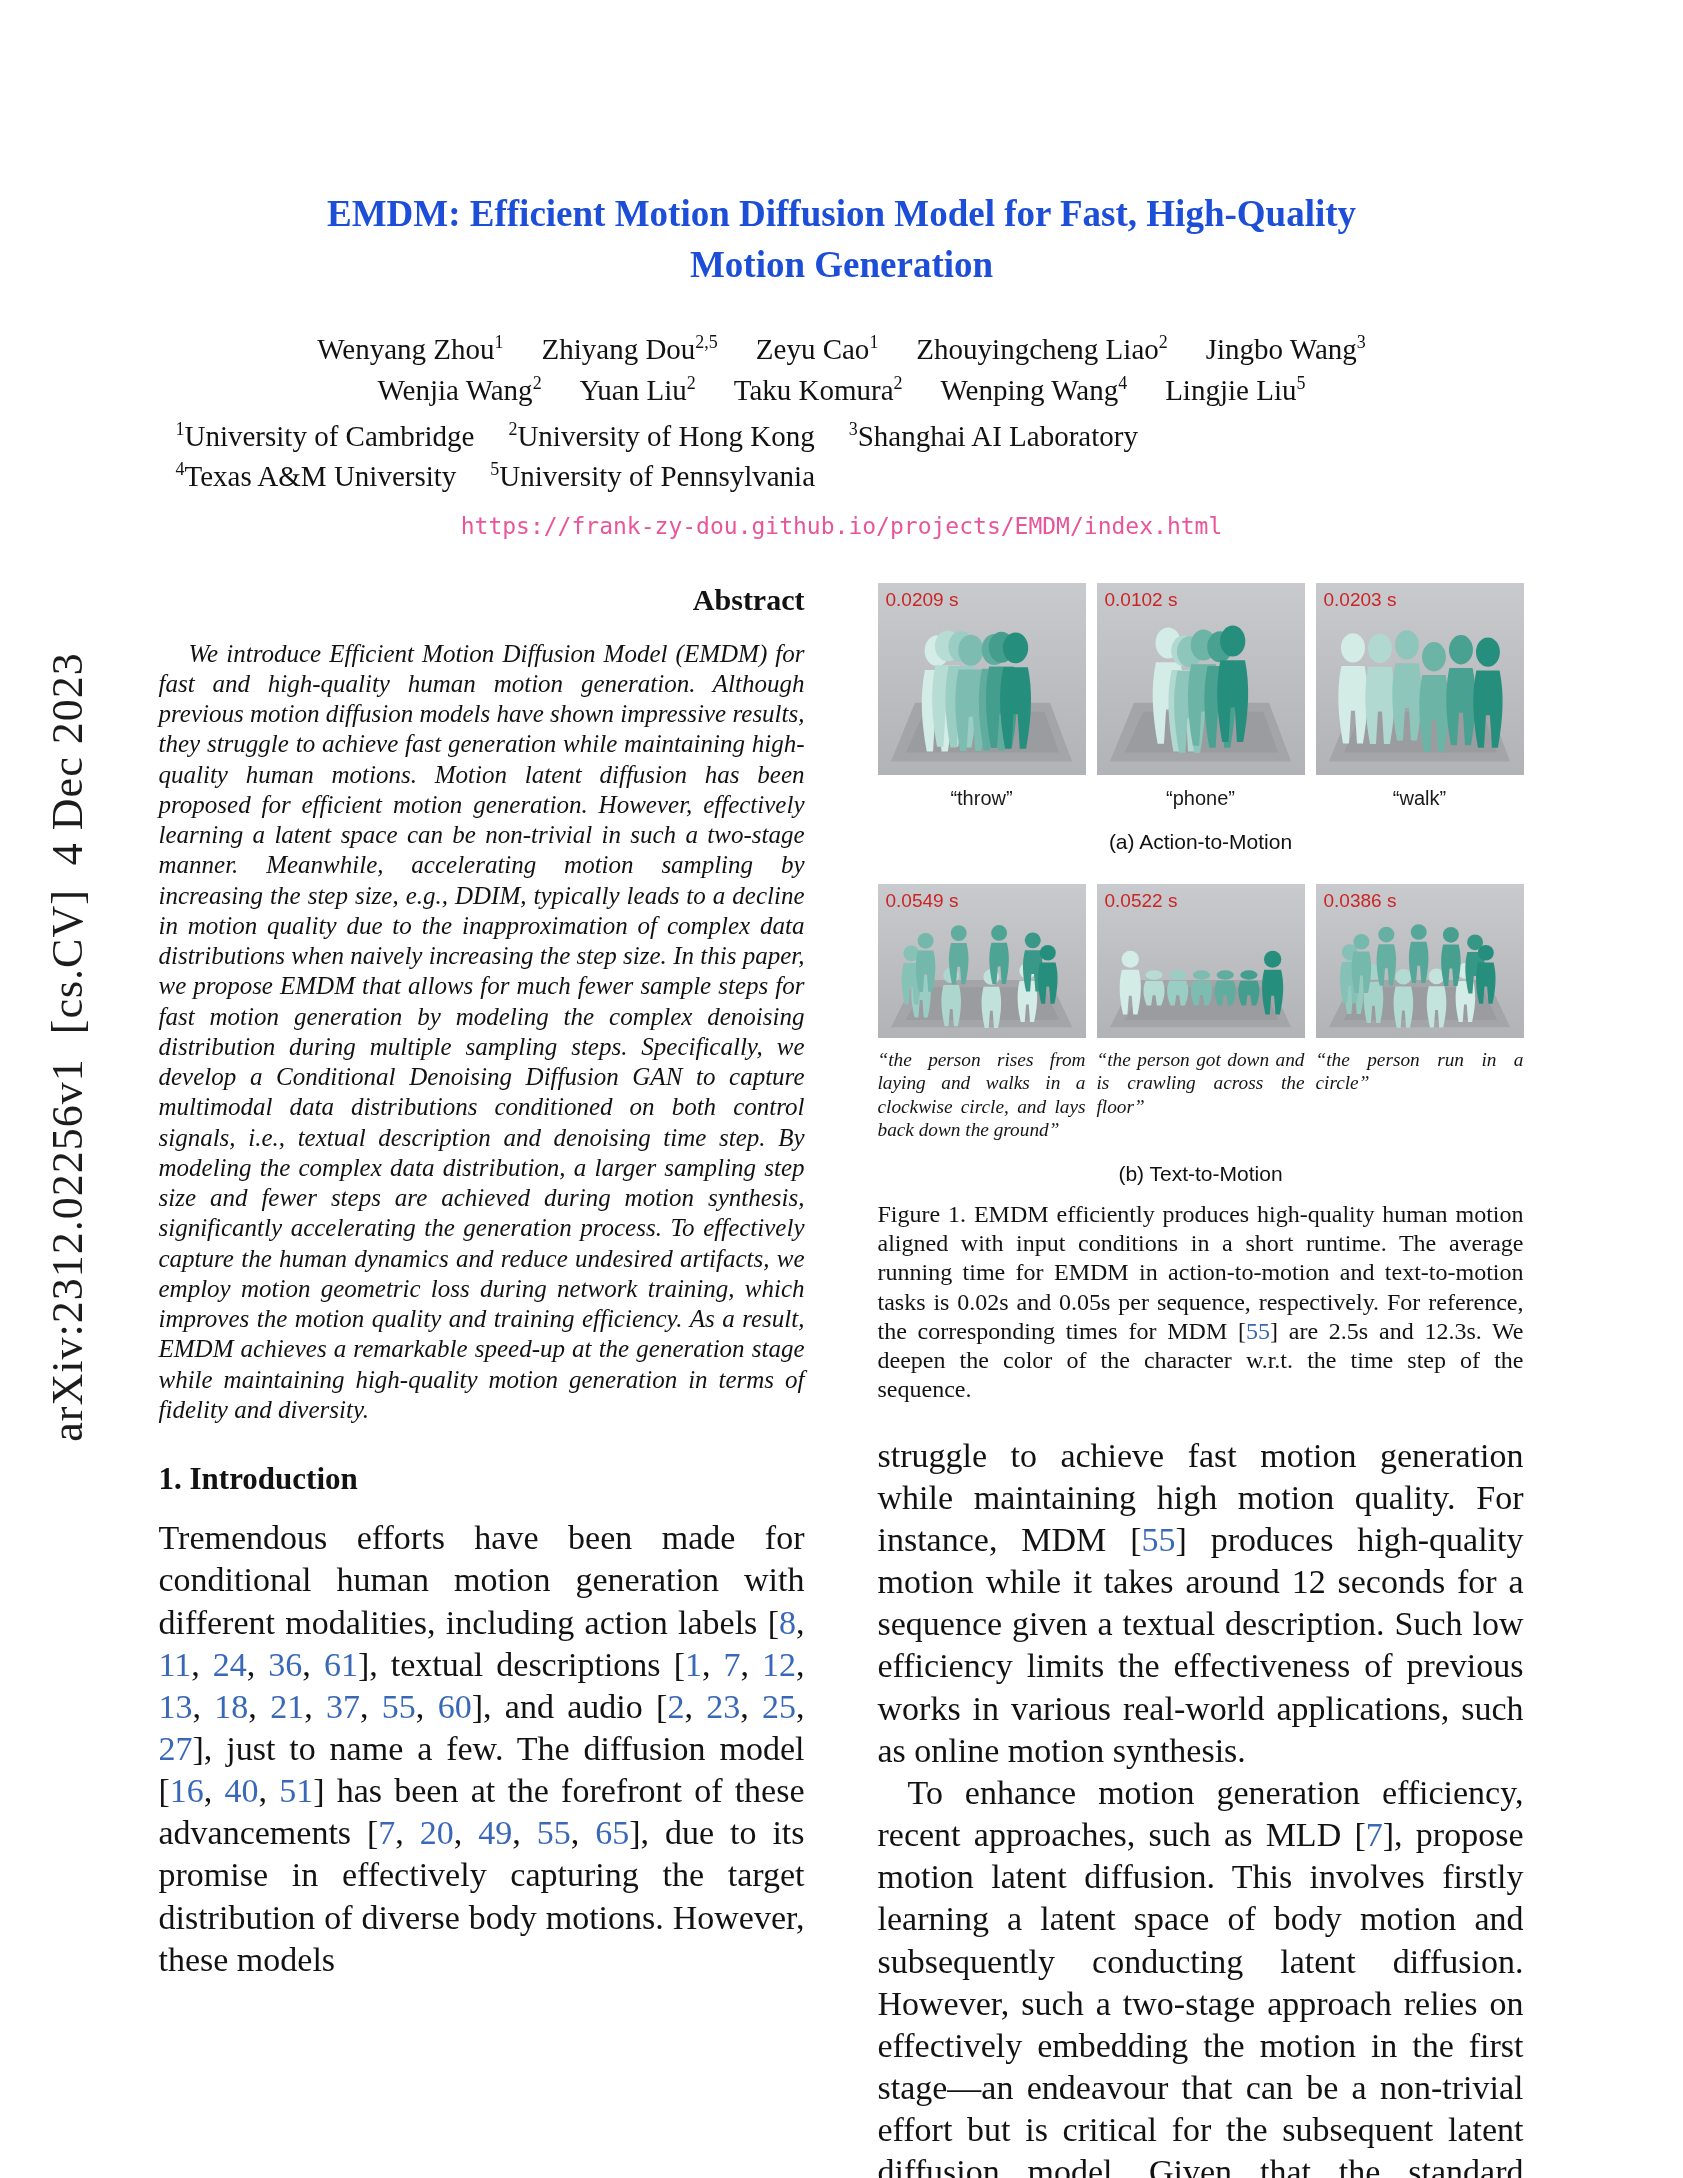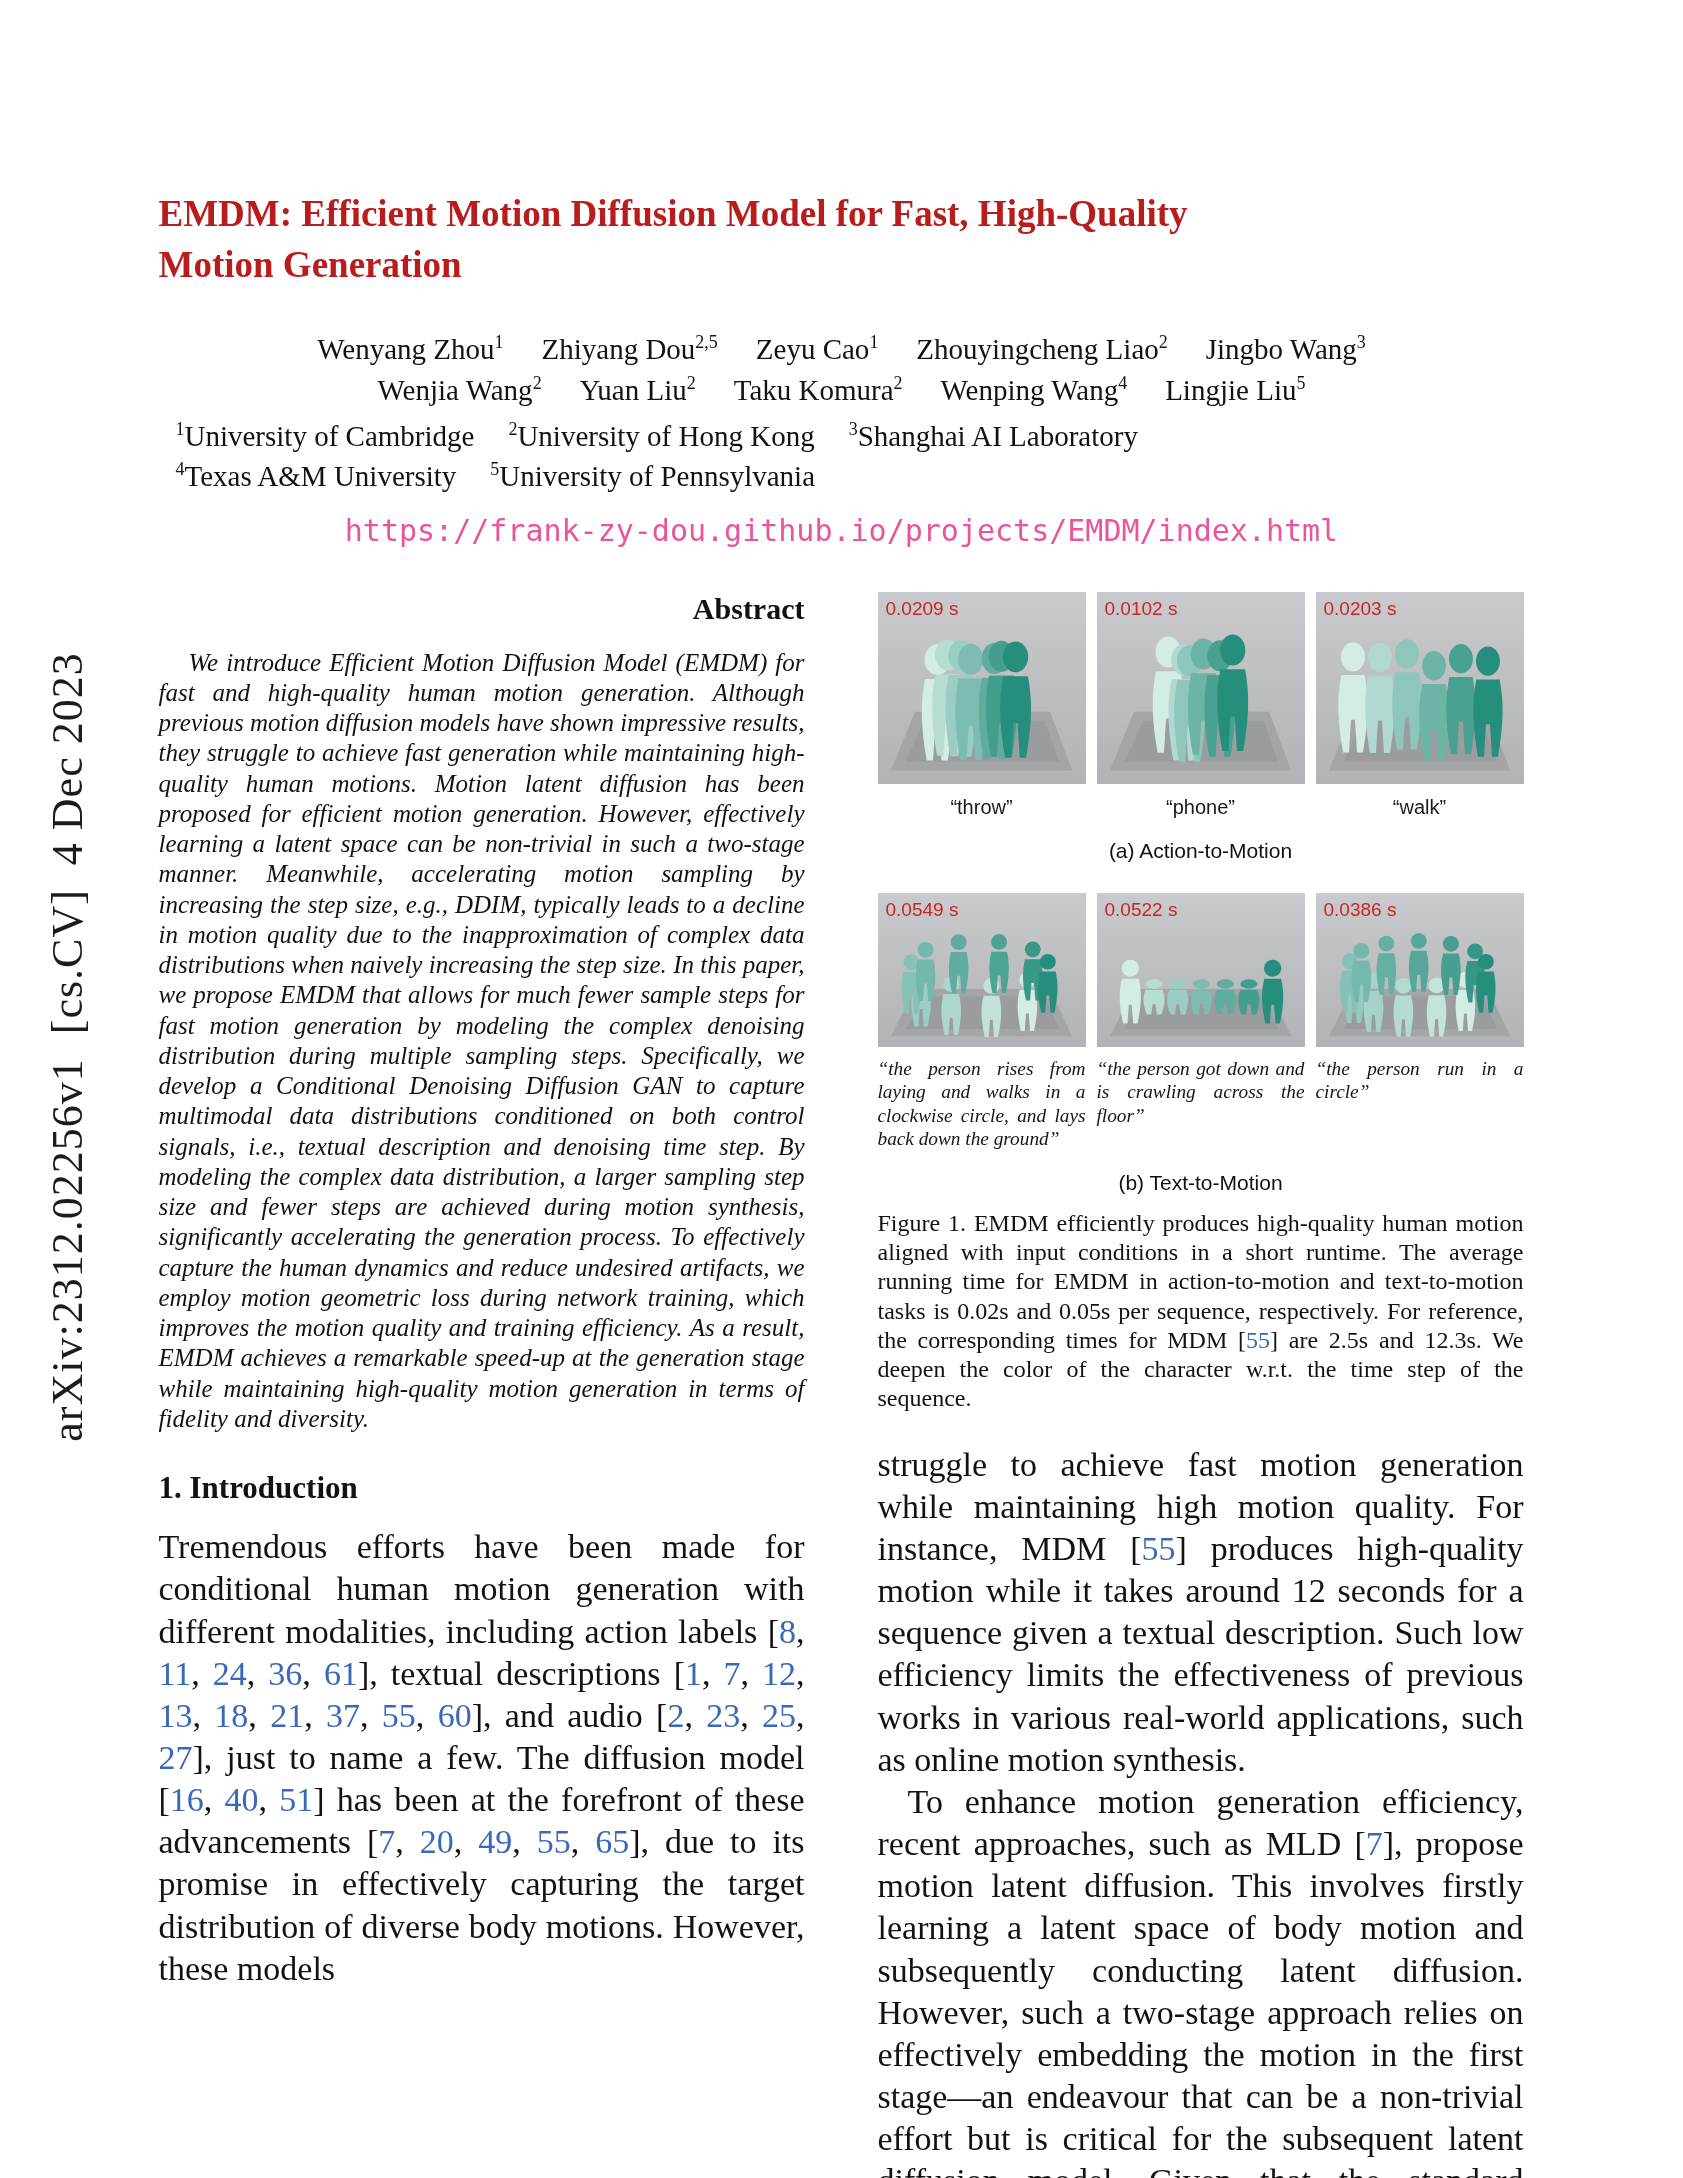--- a/index.html
+++ b/index.html
@@ -8,36 +8,36 @@
   .page { position:relative; width:1683px; height:2178px; overflow:hidden; background:#fff; }
 
   .arxiv-side {
     position:absolute; left:67px; top:1047px;
     transform:translate(-50%,-50%) rotate(-90deg);
     white-space:pre; font-size:44px; letter-spacing:1px; color:#1c1c1c;
   }
 
   .content { width:1366px; margin:0 auto; padding-top:188px; }
 
-  .title { text-align:left; font-size:37px; font-weight:bold; line-height:1.38; color:#b91c1c; }
+  .title { text-align:center; font-size:37px; font-weight:bold; line-height:1.38; color:#1d4ed8; }
 
   .authors { text-align:center; font-size:29px; }
   .authors-1 { margin-top:42px; }
   .authors-2 { margin-top:8px; }
   .author { margin:0 19px; white-space:nowrap; }
   sup { font-size:0.62em; }
 
   .affils { text-align:left; font-size:29px; }
   .affils-1 { margin-top:12px; }
   .affils-2 { margin-top:6px; }
   .affil { margin:0 17px; white-space:nowrap; }
 
   .url-line { text-align:center; margin-top:20px; }
   .project-url {
-    font-family:"DejaVu Sans Mono", monospace; font-size:30px;
+    font-family:"DejaVu Sans Mono", monospace; font-size:23px;
     color:var(--url-pink,#e8559a); text-decoration:none; letter-spacing:0px;
   }
 
   .columns { display:flex; gap:73px; margin-top:44px; }
   .col { width:646px; }
 
   .abstract-heading { text-align:right; font-weight:bold; font-size:30px; margin-bottom:22px; }
   .abstract-text {
     font-style:italic; font-size:25px; line-height:1.21;
     text-align:justify; text-indent:30px; hyphens:auto;

